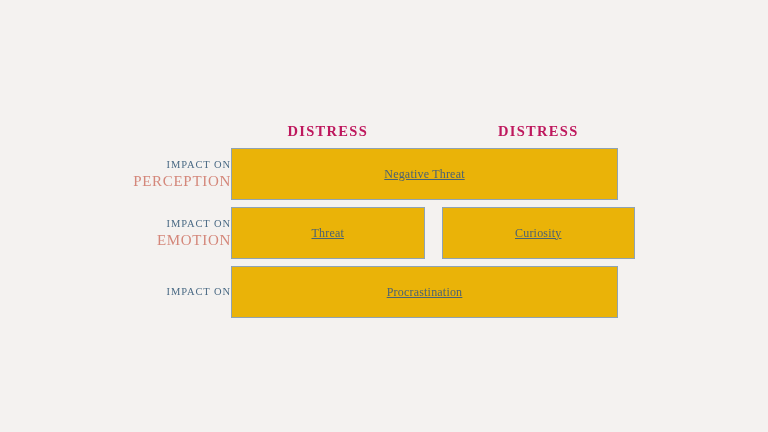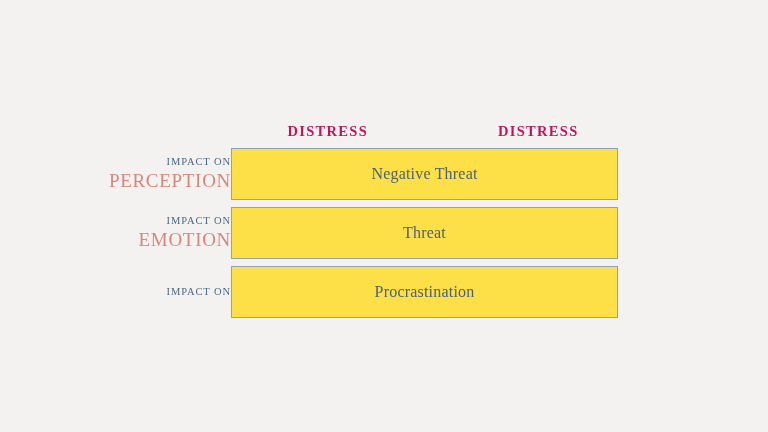--- a/index.html
+++ b/index.html
@@ -68,38 +68,39 @@
     text-align: right;
   }
   .row-label-top {
     font-size: 10.5px;
     letter-spacing: 0.9px;
     color: #4a6a84;
     line-height: 1.35;
     white-space: nowrap;
   }
   .row-label-key {
-    font-size: 19px;
+    font-size: 15px;
     letter-spacing: 0.7px;
     color: #d4877a;
     line-height: 1.25;
     white-space: nowrap;
   }
 
   .cell {
     flex: 1 1 0;
-    background: #fde047;
+    background: #eab308;
     border: 1.5px solid #8fa3b3;
     box-sizing: border-box;
     display: flex;
     align-items: center;
     justify-content: center;
-    font-size: 16px;
+    font-size: 12px;
     color: #4a6274;
     letter-spacing: 0.2px;
+    text-decoration: underline;
   }
 </style>
 </head>
 <body>
 
 <div id="matrix">
 
   <div class="header-row">
     <div class="label-gutter"></div>
     <div class="col-head">DISTRESS</div>
@@ -116,20 +117,21 @@
     <div class="col-gap"></div>
   </div>
 
   <div class="matrix-row">
     <div class="row-label">
       <span class="row-label-top">IMPACT ON</span>
       <span class="row-label-key">EMOTION</span>
     </div>
     <div class="cell">Threat</div>
     <div class="col-gap"></div>
+    <div class="cell">Curiosity</div>
   </div>
 
   <div class="matrix-row">
     <div class="row-label">
       <span class="row-label-top">IMPACT ON</span>
     </div>
     <div class="cell">Procrastination</div>
     <div class="col-gap"></div>
   </div>
 

